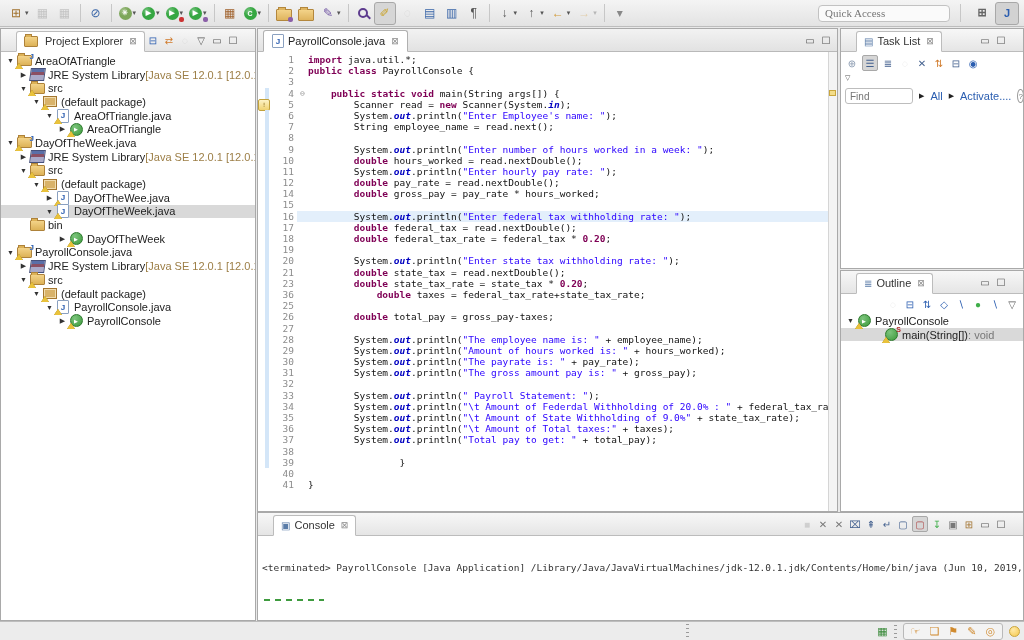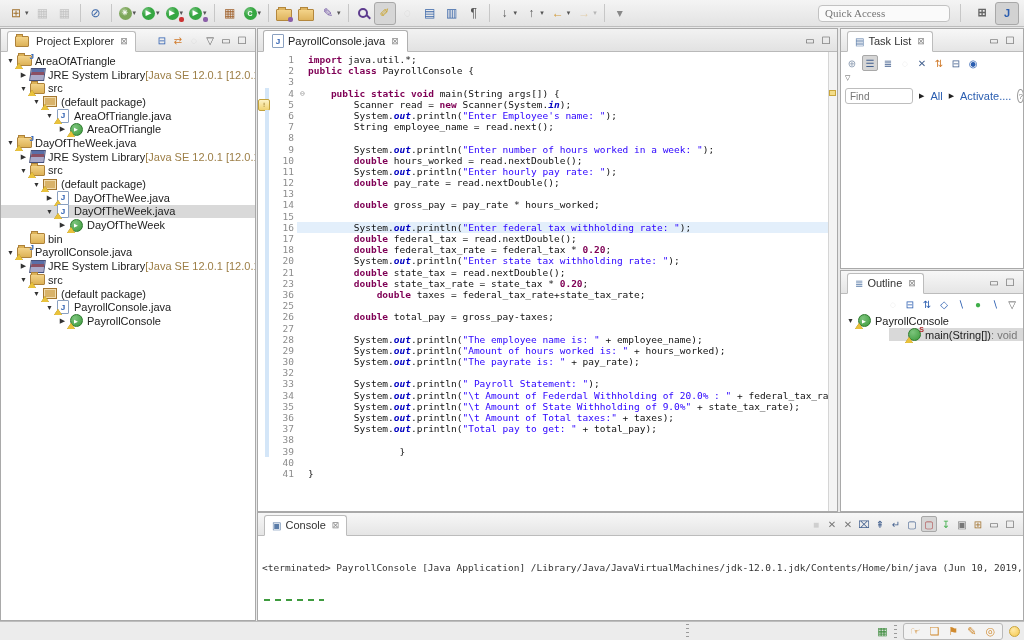--- a/index.html
+++ b/index.html
@@ -20,21 +20,21 @@
   .shp-folder::before{content:"";position:absolute;top:-3px;left:1px;width:6px;height:2px;background:#dfb45e;border:1px solid #b3873d;border-bottom:none}
   .shp-search{position:relative;width:14px;height:14px}
   .shp-search::before{content:"";position:absolute;left:2px;top:2px;width:6px;height:6px;border:2px solid #5d3b8e;border-radius:50%}
   .shp-search::after{content:"";position:absolute;left:10px;top:10px;width:5px;height:2px;background:#5d3b8e;transform:rotate(45deg)}
   #qa-wrap{margin-left:auto;display:flex;align-items:center;gap:6px}
   #quick-access{width:118px;height:15px;border:1px solid #c2c2c2;border-radius:4px;background:#fafafa;font-size:11px;color:#999;padding:0 6px;font-family:Liberation Serif, serif}
   .persp{width:22px;height:21px;display:flex;align-items:center;justify-content:center;border-radius:3px;font-weight:bold}
   .persp.pressed{background:#d2d2d2;border:1px solid #a8a8a8}
   
   .panel{position:absolute;background:#fff;border:1px solid #a9a9a9;box-sizing:border-box;overflow:hidden}
-  .phead{height:22px;background:linear-gradient(#f7f7f7,#e5e5e5);border-bottom:1px solid #bcbcbc;display:flex;align-items:center;padding:0 6px;white-space:nowrap}
+  .phead{height:22px;background:linear-gradient(#f7f7f7,#e5e5e5);border-bottom:1px solid #bcbcbc;display:flex;align-items:center;padding:0 15px;white-space:nowrap}
   .ptab{display:flex;align-items:center;gap:4px;background:#fff;border:1px solid #bcbcbc;border-bottom:1px solid #fff;border-radius:3px 3px 0 0;height:19px;padding:0 7px;margin-top:2px;font-size:11px;color:#333}
   .xx{color:#8a8a8a;font-size:9px;margin-left:2px}
   .ptools{margin-left:auto;display:flex;align-items:center;gap:2px}
   .hic{font-size:10px;width:14px;height:14px;display:inline-flex;align-items:center;justify-content:center;border-radius:2px}
   .hic.pressed{background:#d6d6d6;border:1px solid #a8a8a8}
   .hic.dis{opacity:.35}
   
   .trow{height:13.7px;display:flex;align-items:center;white-space:nowrap;font-size:11px}
   .trow.sel{background:#d9d9d9}
   .arr{width:11px;font-size:7px;color:#333;text-align:center;flex:none}
@@ -326,34 +326,34 @@
           <span>DayOfTheWee.java</span>
         </div>
         <div class="trow sel" style="padding-left: 43px;">
           <span class="arr">▼</span>
           <span class="tic">
             <span class="fi-doc">J</span>
             <span class="wv"></span>
           </span>
           <span>DayOfTheWeek.java</span>
         </div>
+        <div class="trow" style="padding-left: 17px;">
+          <span class="arr"></span>
+          <span class="tic">
+            <span class="fi-folder"></span>
+          </span>
+          <span>bin</span>
+        </div>
         <div class="trow" style="padding-left: 56px;">
           <span class="arr">▶</span>
           <span class="tic">
             <span class="fi-cls">▶</span>
             <span class="wv"></span>
           </span>
           <span>DayOfTheWeek</span>
-        </div>
-        <div class="trow" style="padding-left: 17px;">
-          <span class="arr"></span>
-          <span class="tic">
-            <span class="fi-folder"></span>
-          </span>
-          <span>bin</span>
         </div>
         <div class="trow" style="padding-left: 4px;">
           <span class="arr">▼</span>
           <span class="tic">
             <span class="fi-folder"></span>
             <span class="pjJ">J</span>
             <span class="wv"></span>
           </span>
           <span>PayrollConsole.java</span>
         </div>
@@ -419,36 +419,37 @@
           <div class="eline"><span class="gann"></span><span class="gnum">3</span><span class="gfold"></span><span class="ecode"></span></div>
           <div class="eline"><span class="gann"><span class="grange"></span></span><span class="gnum">4</span><span class="gfold">⊖</span><span class="ecode"><span class="p">    </span><span class="k">public</span><span class="p"> </span><span class="k">static</span><span class="p"> </span><span class="k">void</span><span class="p"> main(String args[]) {</span></span></div>
           <div class="eline"><span class="gann"><span class="grange"></span><span class="gwarn">!</span></span><span class="gnum">5</span><span class="gfold"></span><span class="ecode"><span class="p">        Scanner </span><span class="p sq">read</span><span class="p"> = </span><span class="k">new</span><span class="p"> Scanner(System.</span><span class="f">in</span><span class="p">);</span></span></div>
           <div class="eline"><span class="gann"><span class="grange"></span></span><span class="gnum">6</span><span class="gfold"></span><span class="ecode"><span class="p">        System.</span><span class="f">out</span><span class="p">.println(</span><span class="s">"Enter Employee's name: "</span><span class="p">);</span></span></div>
           <div class="eline"><span class="gann"><span class="grange"></span></span><span class="gnum">7</span><span class="gfold"></span><span class="ecode"><span class="p">        String employee_name = read.next();</span></span></div>
           <div class="eline"><span class="gann"><span class="grange"></span></span><span class="gnum">8</span><span class="gfold"></span><span class="ecode"></span></div>
           <div class="eline"><span class="gann"><span class="grange"></span></span><span class="gnum">9</span><span class="gfold"></span><span class="ecode"><span class="p">        System.</span><span class="f">out</span><span class="p">.println(</span><span class="s">"Enter number of hours worked in a week: "</span><span class="p">);</span></span></div>
           <div class="eline"><span class="gann"><span class="grange"></span></span><span class="gnum">10</span><span class="gfold"></span><span class="ecode"><span class="p">        </span><span class="k">double</span><span class="p"> hours_worked = read.nextDouble();</span></span></div>
           <div class="eline"><span class="gann"><span class="grange"></span></span><span class="gnum">11</span><span class="gfold"></span><span class="ecode"><span class="p">        System.</span><span class="f">out</span><span class="p">.println(</span><span class="s">"Enter hourly pay rate: "</span><span class="p">);</span></span></div>
           <div class="eline"><span class="gann"><span class="grange"></span></span><span class="gnum">12</span><span class="gfold"></span><span class="ecode"><span class="p">        </span><span class="k">double</span><span class="p"> pay_rate = read.nextDouble();</span></span></div>
-          <div class="eline"><span class="gann"><span class="grange"></span></span><span class="gnum">13</span><span class="gfold"></span><span class="ecode"></span></div>
           <div class="eline"><span class="gann"><span class="grange"></span></span><span class="gnum">14</span><span class="gfold"></span><span class="ecode"><span class="p">        </span><span class="k">double</span><span class="p"> gross_pay = pay_rate * hours_worked;</span></span></div>
           <div class="eline"><span class="gann"><span class="grange"></span></span><span class="gnum">15</span><span class="gfold"></span><span class="ecode"></span></div>
           <div class="eline hl"><span class="gann"><span class="grange"></span></span><span class="gnum">16</span><span class="gfold"></span><span class="ecode"><span class="p">        System.</span><span class="f">out</span><span class="p">.println(</span><span class="s">"Enter federal tax withholding rate: "</span><span class="p">);</span></span></div>
           <div class="eline"><span class="gann"><span class="grange"></span></span><span class="gnum">17</span><span class="gfold"></span><span class="ecode"><span class="p">        </span><span class="k">double</span><span class="p"> federal_tax = read.nextDouble();</span></span></div>
           <div class="eline"><span class="gann"><span class="grange"></span></span><span class="gnum">18</span><span class="gfold"></span><span class="ecode"><span class="p">        </span><span class="k">double</span><span class="p"> federal_tax_rate = federal_tax * </span><span class="n">0.20</span><span class="p">;</span></span></div>
+          <div class="eline"><span class="gann"><span class="grange"></span></span><span class="gnum">19</span><span class="gfold"></span><span class="ecode"></span></div>
           <div class="eline"><span class="gann"><span class="grange"></span></span><span class="gnum">20</span><span class="gfold"></span><span class="ecode"><span class="p">        System.</span><span class="f">out</span><span class="p">.println(</span><span class="s">"Enter state tax withholding rate: "</span><span class="p">);</span></span></div>
           <div class="eline"><span class="gann"><span class="grange"></span></span><span class="gnum">21</span><span class="gfold"></span><span class="ecode"><span class="p">        </span><span class="k">double</span><span class="p"> state_tax = read.nextDouble();</span></span></div>
           <div class="eline"><span class="gann"><span class="grange"></span></span><span class="gnum">23</span><span class="gfold"></span><span class="ecode"><span class="p">        </span><span class="k">double</span><span class="p"> state_tax_rate = state_tax * </span><span class="n">0.20</span><span class="p">;</span></span></div>
           <div class="eline"><span class="gann"><span class="grange"></span></span><span class="gnum">36</span><span class="gfold"></span><span class="ecode"><span class="p">            </span><span class="k">double</span><span class="p"> taxes = federal_tax_rate+state_tax_rate;</span></span></div>
           <div class="eline"><span class="gann"><span class="grange"></span></span><span class="gnum">25</span><span class="gfold"></span><span class="ecode"></span></div>
           <div class="eline"><span class="gann"><span class="grange"></span></span><span class="gnum">26</span><span class="gfold"></span><span class="ecode"><span class="p">        </span><span class="k">double</span><span class="p"> total_pay = gross_pay-taxes;</span></span></div>
           <div class="eline"><span class="gann"><span class="grange"></span></span><span class="gnum">27</span><span class="gfold"></span><span class="ecode"></span></div>
           <div class="eline"><span class="gann"><span class="grange"></span></span><span class="gnum">28</span><span class="gfold"></span><span class="ecode"><span class="p">        System.</span><span class="f">out</span><span class="p">.println(</span><span class="s">"The employee name is: "</span><span class="p"> + employee_name);</span></span></div>
           <div class="eline"><span class="gann"><span class="grange"></span></span><span class="gnum">29</span><span class="gfold"></span><span class="ecode"><span class="p">        System.</span><span class="f">out</span><span class="p">.println(</span><span class="s">"Amount of hours worked is: "</span><span class="p"> + hours_worked);</span></span></div>
           <div class="eline"><span class="gann"><span class="grange"></span></span><span class="gnum">30</span><span class="gfold"></span><span class="ecode"><span class="p">        System.</span><span class="f">out</span><span class="p">.println(</span><span class="s">"The payrate is: "</span><span class="p"> + pay_rate);</span></span></div>
+          <div class="eline"><span class="gann"><span class="grange"></span></span><span class="gnum">31</span><span class="gfold"></span><span class="ecode"><span class="p">        System.</span><span class="f">out</span><span class="p">.println(</span><span class="s">"The gross amount pay is: "</span><span class="p"> + gross_pay);</span></span></div>
           <div class="eline"><span class="gann"><span class="grange"></span></span><span class="gnum">32</span><span class="gfold"></span><span class="ecode"></span></div>
           <div class="eline"><span class="gann"><span class="grange"></span></span><span class="gnum">33</span><span class="gfold"></span><span class="ecode"><span class="p">        System.</span><span class="f">out</span><span class="p">.println(</span><span class="s">" Payroll Statement: "</span><span class="p">);</span></span></div>
           <div class="eline"><span class="gann"><span class="grange"></span></span><span class="gnum">34</span><span class="gfold"></span><span class="ecode"><span class="p">        System.</span><span class="f">out</span><span class="p">.println(</span><span class="s">"\t Amount of Federdal Withholding of 20.0% : "</span><span class="p"> + federal_tax_rate);</span></span></div>
           <div class="eline"><span class="gann"><span class="grange"></span></span><span class="gnum">35</span><span class="gfold"></span><span class="ecode"><span class="p">        System.</span><span class="f">out</span><span class="p">.println(</span><span class="s">"\t Amount of State Withholding of 9.0%"</span><span class="p"> + state_tax_rate);</span></span></div>
           <div class="eline"><span class="gann"><span class="grange"></span></span><span class="gnum">36</span><span class="gfold"></span><span class="ecode"><span class="p">        System.</span><span class="f">out</span><span class="p">.println(</span><span class="s">"\t Amount of Total taxes:"</span><span class="p"> + taxes);</span></span></div>
           <div class="eline"><span class="gann"><span class="grange"></span></span><span class="gnum">37</span><span class="gfold"></span><span class="ecode"><span class="p">        System.</span><span class="f">out</span><span class="p">.println(</span><span class="s">"Total pay to get: "</span><span class="p"> + total_pay);</span></span></div>
           <div class="eline"><span class="gann"><span class="grange"></span></span><span class="gnum">38</span><span class="gfold"></span><span class="ecode"></span></div>
           <div class="eline"><span class="gann"><span class="grange"></span></span><span class="gnum">39</span><span class="gfold"></span><span class="ecode"><span class="p">                }</span></span></div>
           <div class="eline"><span class="gann"></span><span class="gnum">40</span><span class="gfold"></span><span class="ecode"></span></div>
           <div class="eline"><span class="gann"></span><span class="gnum">41</span><span class="gfold"></span><span class="ecode"><span class="p">}</span></span></div>
@@ -558,21 +559,21 @@
       </div>
     <div id="oltree">
         <div class="trow" style="padding-left: 4px;">
           <span class="arr">▼</span>
           <span class="tic">
             <span class="fi-cls">▶</span>
             <span class="wv"></span>
           </span>
           <span>PayrollConsole</span>
         </div>
-        <div class="trow sel" style="padding-left: 6px; margin-left: 48px;">
+        <div class="trow sel" style="padding-left: 31px;">
           <span class="arr"></span>
           <span class="tic">
             <span class="fi-meth"></span>
             <span class="sOv">S</span>
             <span class="wv"></span>
           </span>
           <span>main(String[])</span>
           <span style="color: rgb(119, 119, 119);"> : void</span>
         </div>
       </div>

